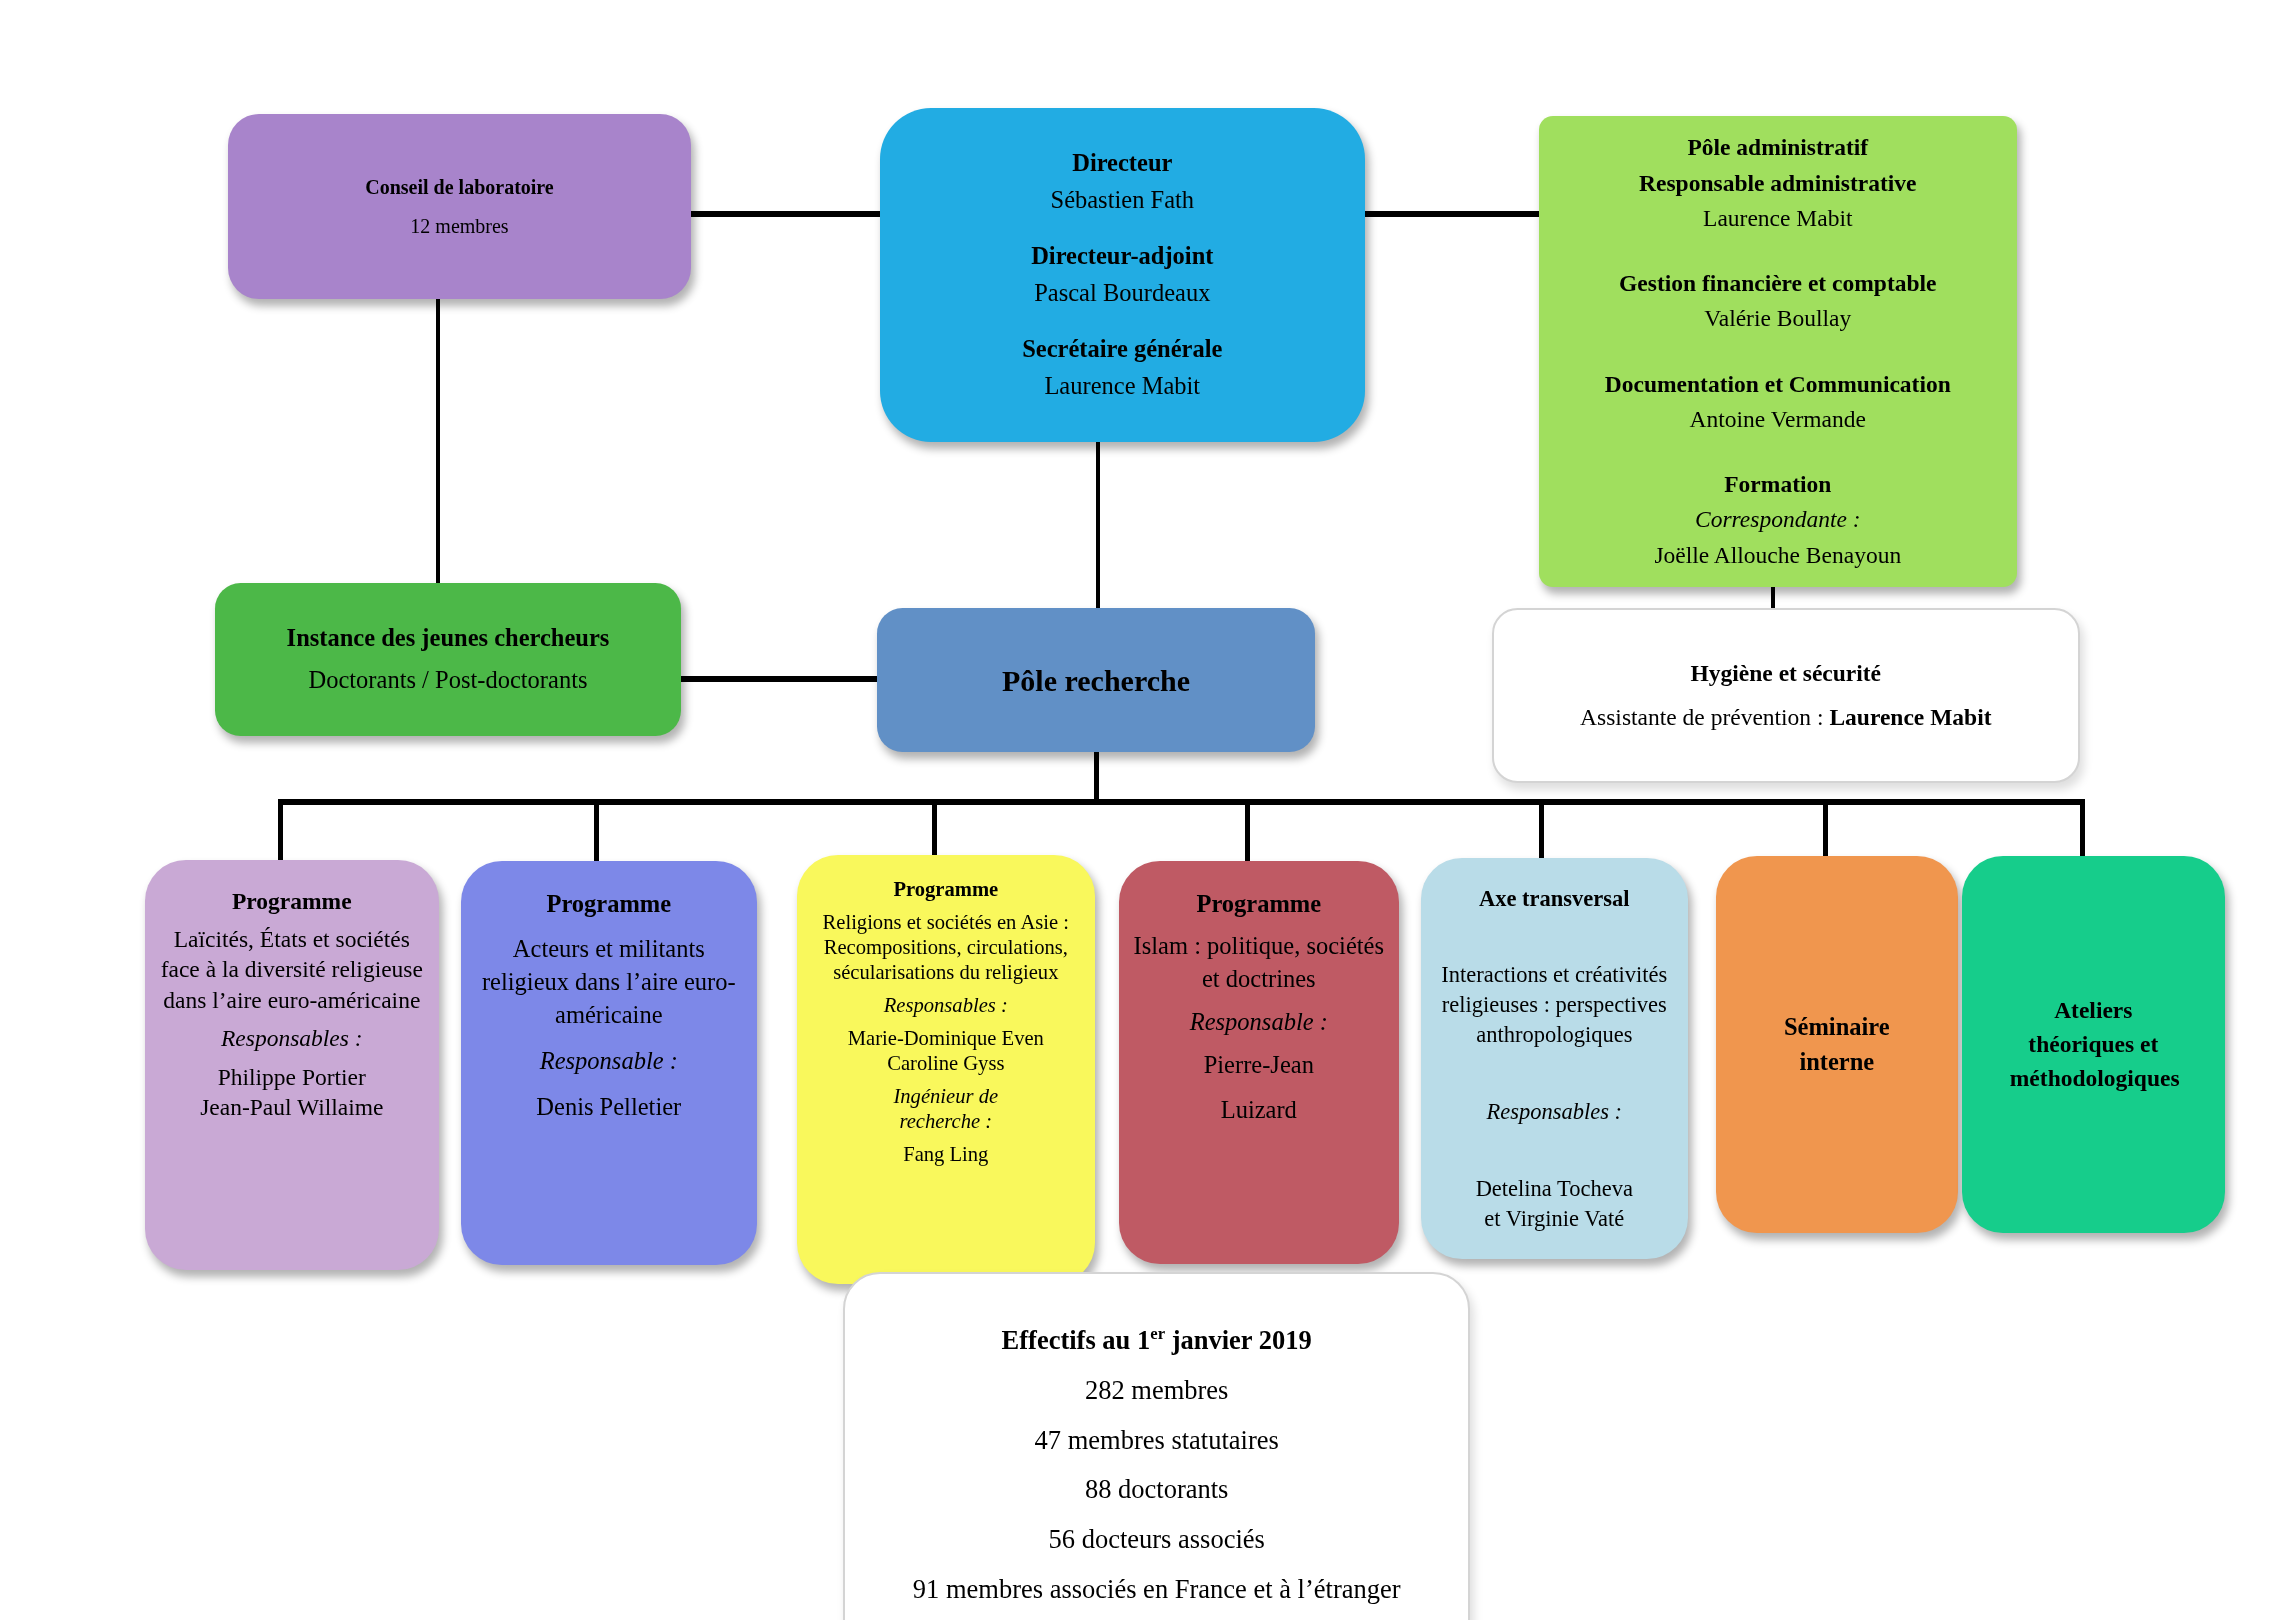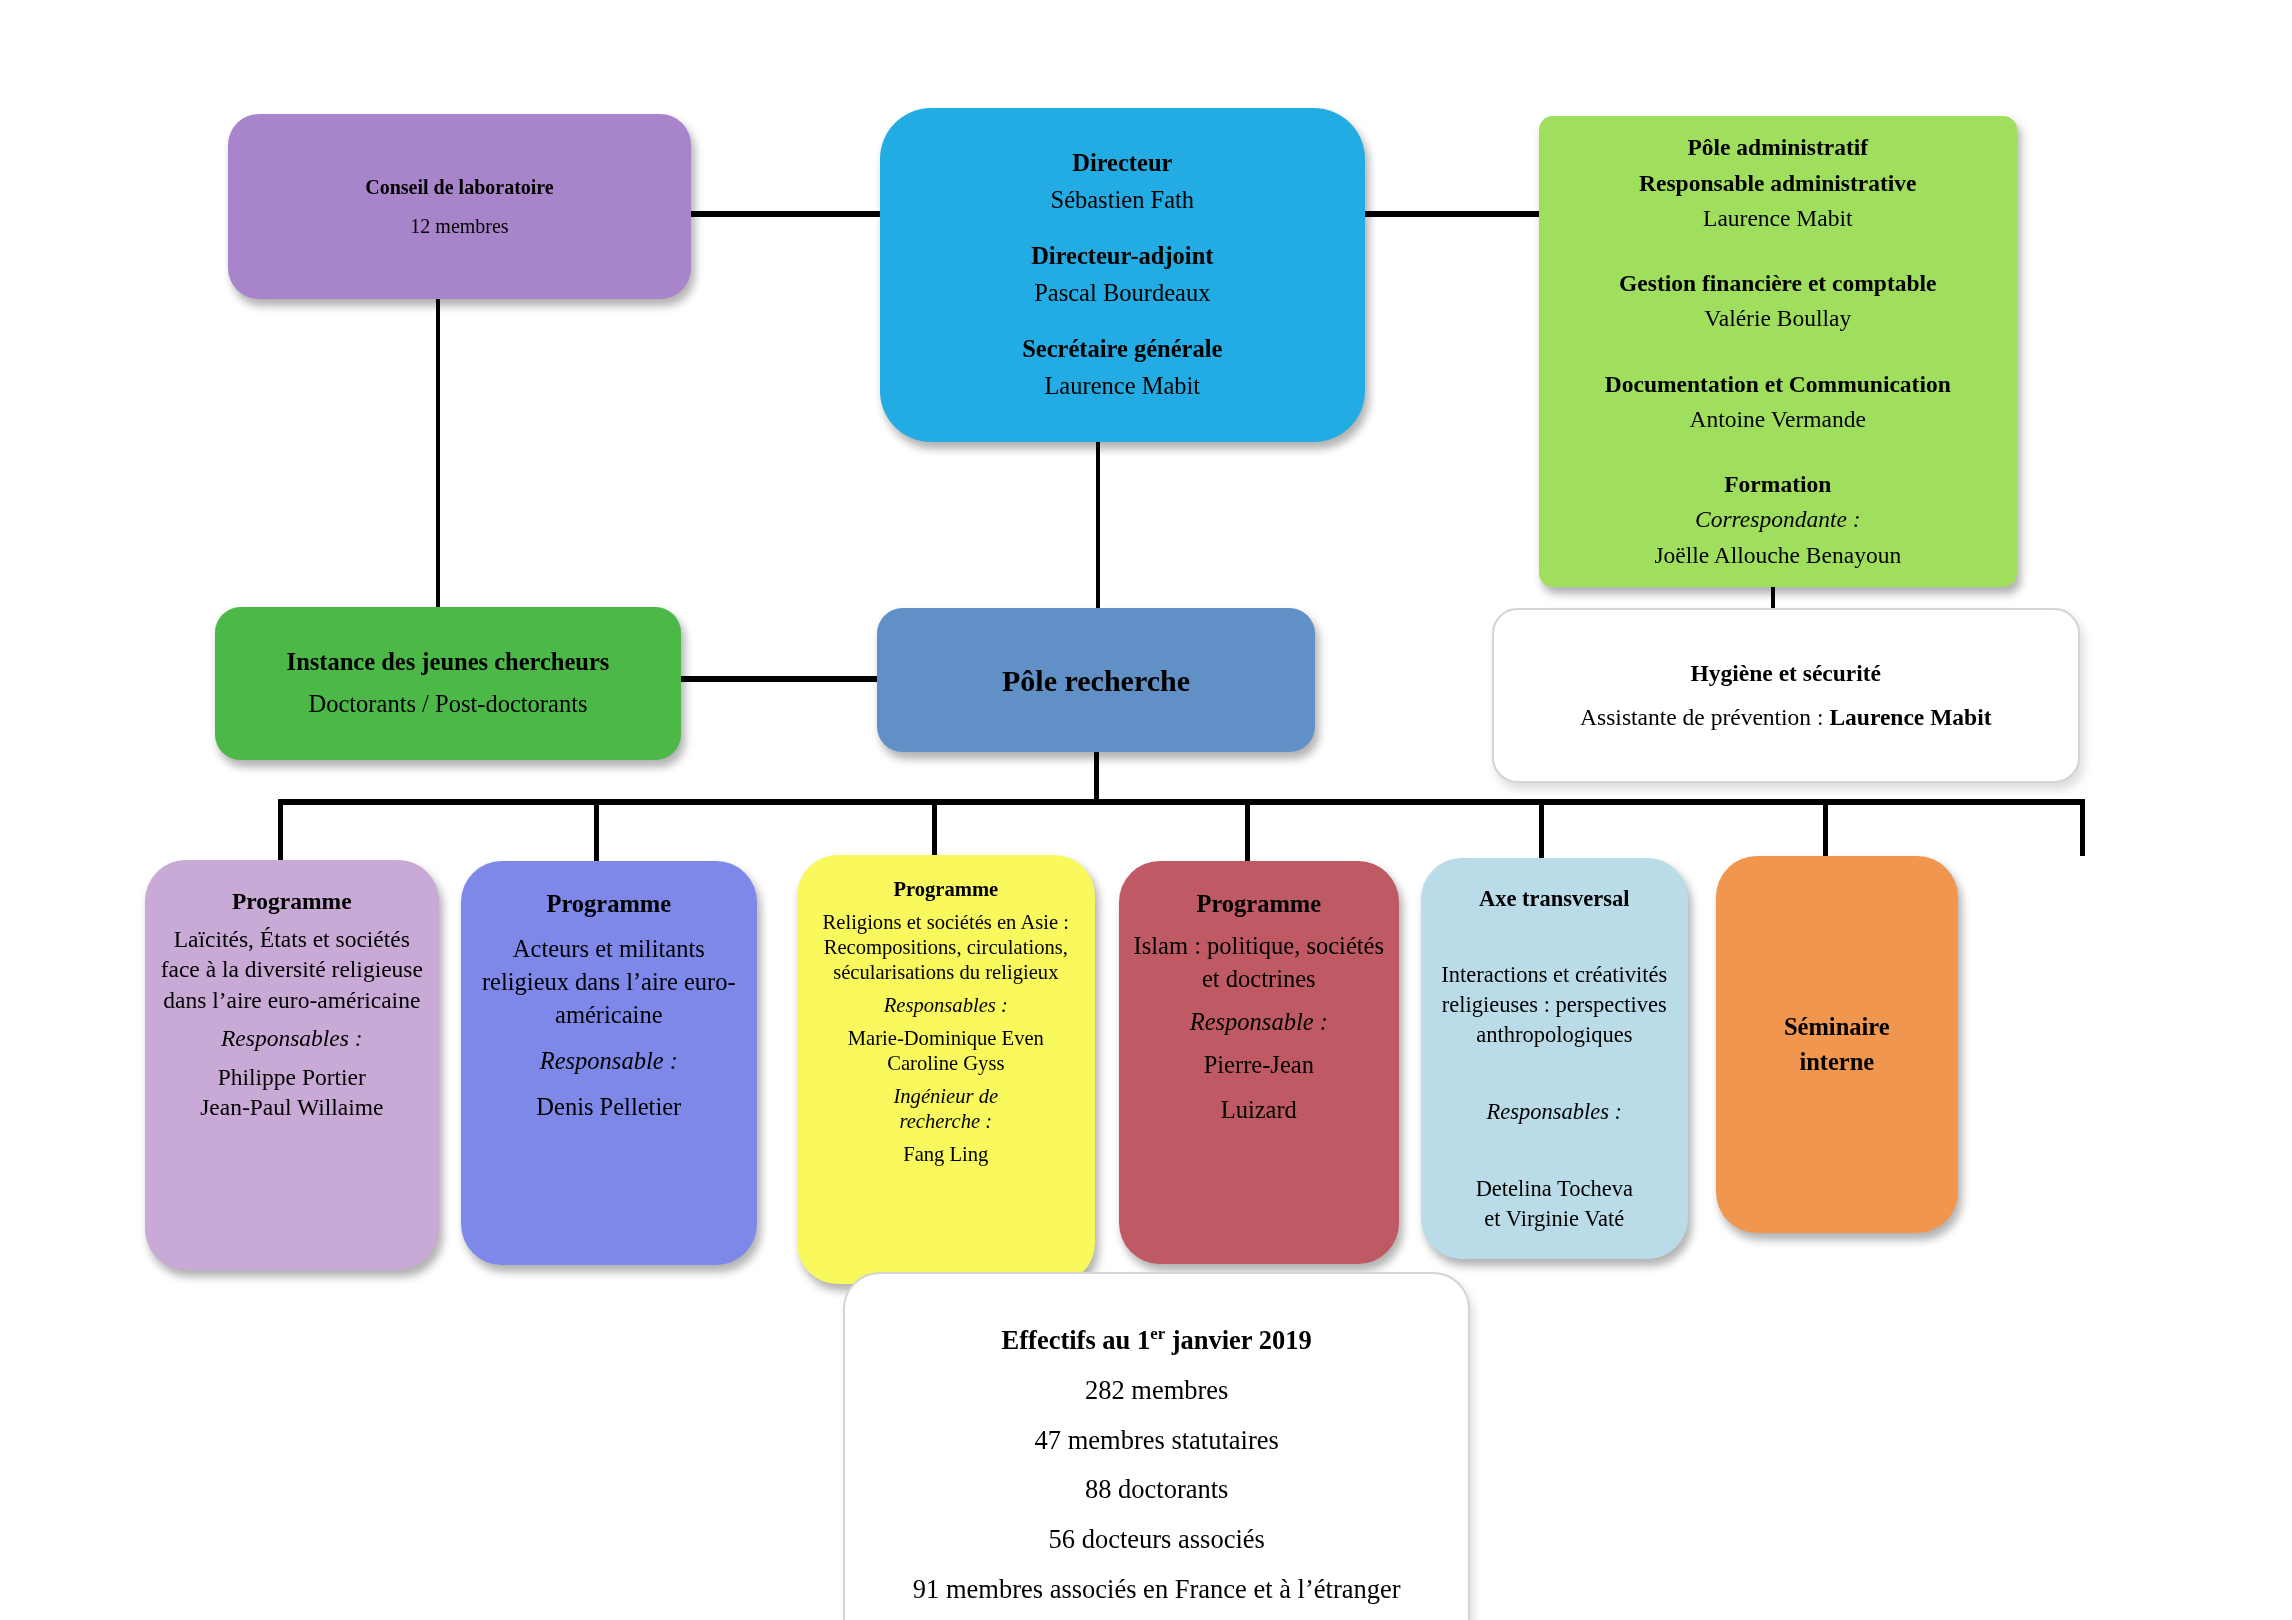--- a/index.html
+++ b/index.html
@@ -112,21 +112,21 @@
       <span class="t b">Documentation et Communication</span>
       <span class="t">Antoine Vermande</span>
     </div>
     <div>
       <span class="t b">Formation</span>
       <span class="t i">Correspondante :</span>
       <span class="t">Joëlle Allouche Benayoun</span>
     </div>
   </div>
 
-  <div class="box instance" style="left: 215px; top: 607px; width: 466px; height: 153px; background-color: rgb(76, 184, 72);">
+  <div class="box instance" style="left: 215px; top: 583px; width: 466px; height: 153px; background-color: rgb(76, 184, 72);">
     <span class="t b">Instance des jeunes chercheurs</span>
     <span class="t">Doctorants / Post-doctorants</span>
   </div>
 
   <div class="box recherche" style="left: 877px; top: 608px; width: 438px; height: 144px; background-color: rgb(97, 144, 198);">
     <span class="t b">Pôle recherche</span>
   </div>
 
   <div class="box whitebox hygiene" style="left: 1492px; top: 608px; width: 568px; height: 147px; background-color: rgb(255, 255, 255);">
     <span class="t b">Hygiène et sécurité</span>
@@ -179,20 +179,23 @@
     <div>
       <span class="t">Detelina Tocheva</span>
       <span class="t">et Virginie Vaté</span>
     </div>
   </div>
 
   <div class="box prog p6 center-only" style="left: 1716px; top: 856px; width: 222px; height: 357px; background-color: rgb(240, 150, 78);">
     <span class="t b">Séminaire interne</span>
   </div>
 
+  <div class="box prog p7 center-only" style="left: 1962px; top: 856px; width: 243px; height: 357px; background-color: rgb(22, 205, 139);">
+    <span class="t b">Ateliers théoriques et méthodologiques</span>
+  </div>
 
   <div class="box whitebox effectifs" style="left: 843px; top: 1272px; width: 596px; height: 335px; background-color: rgb(255, 255, 255);">
     <span class="t b"><span>Effectifs au 1</span><sup>er</sup><span> janvier 2019</span></span>
     <span class="t">282 membres</span>
     <span class="t">47 membres statutaires</span>
     <span class="t">88 doctorants</span>
     <span class="t">56 docteurs associés</span>
     <span class="t">91 membres associés en France et à l’étranger</span>
   </div>
 

